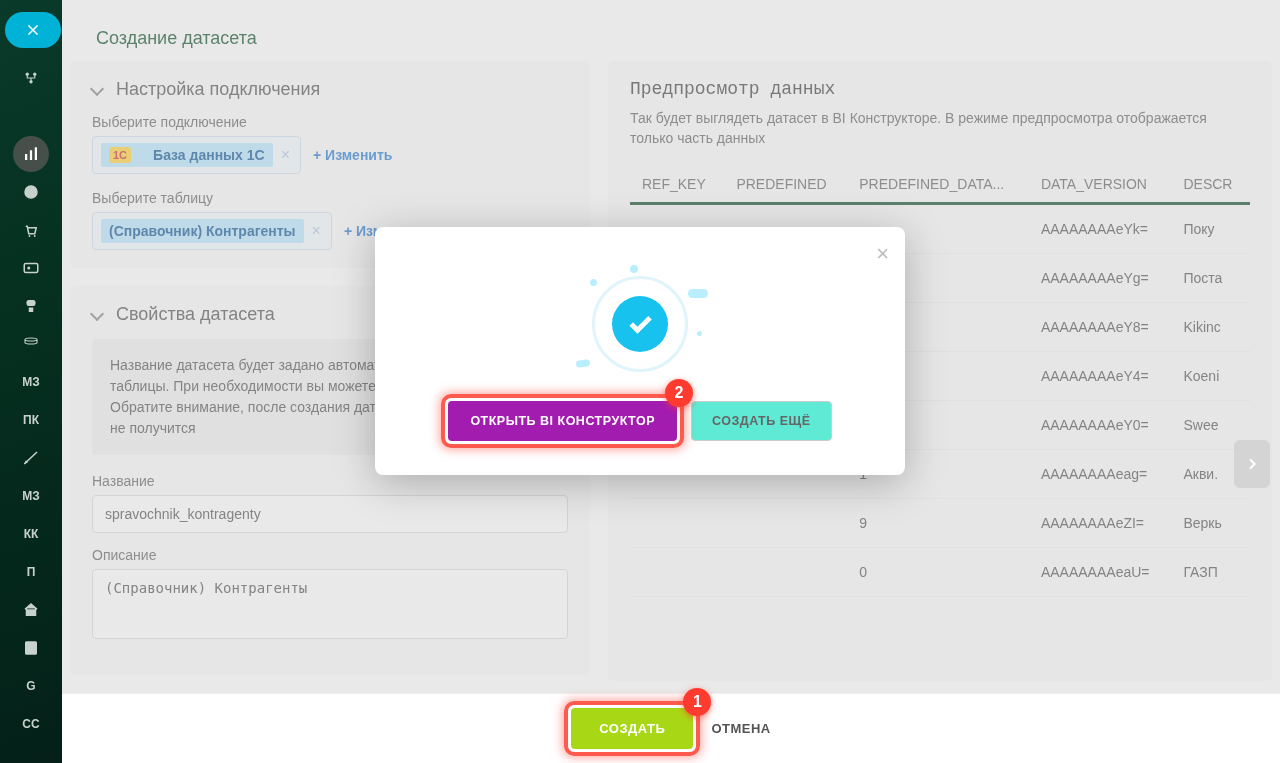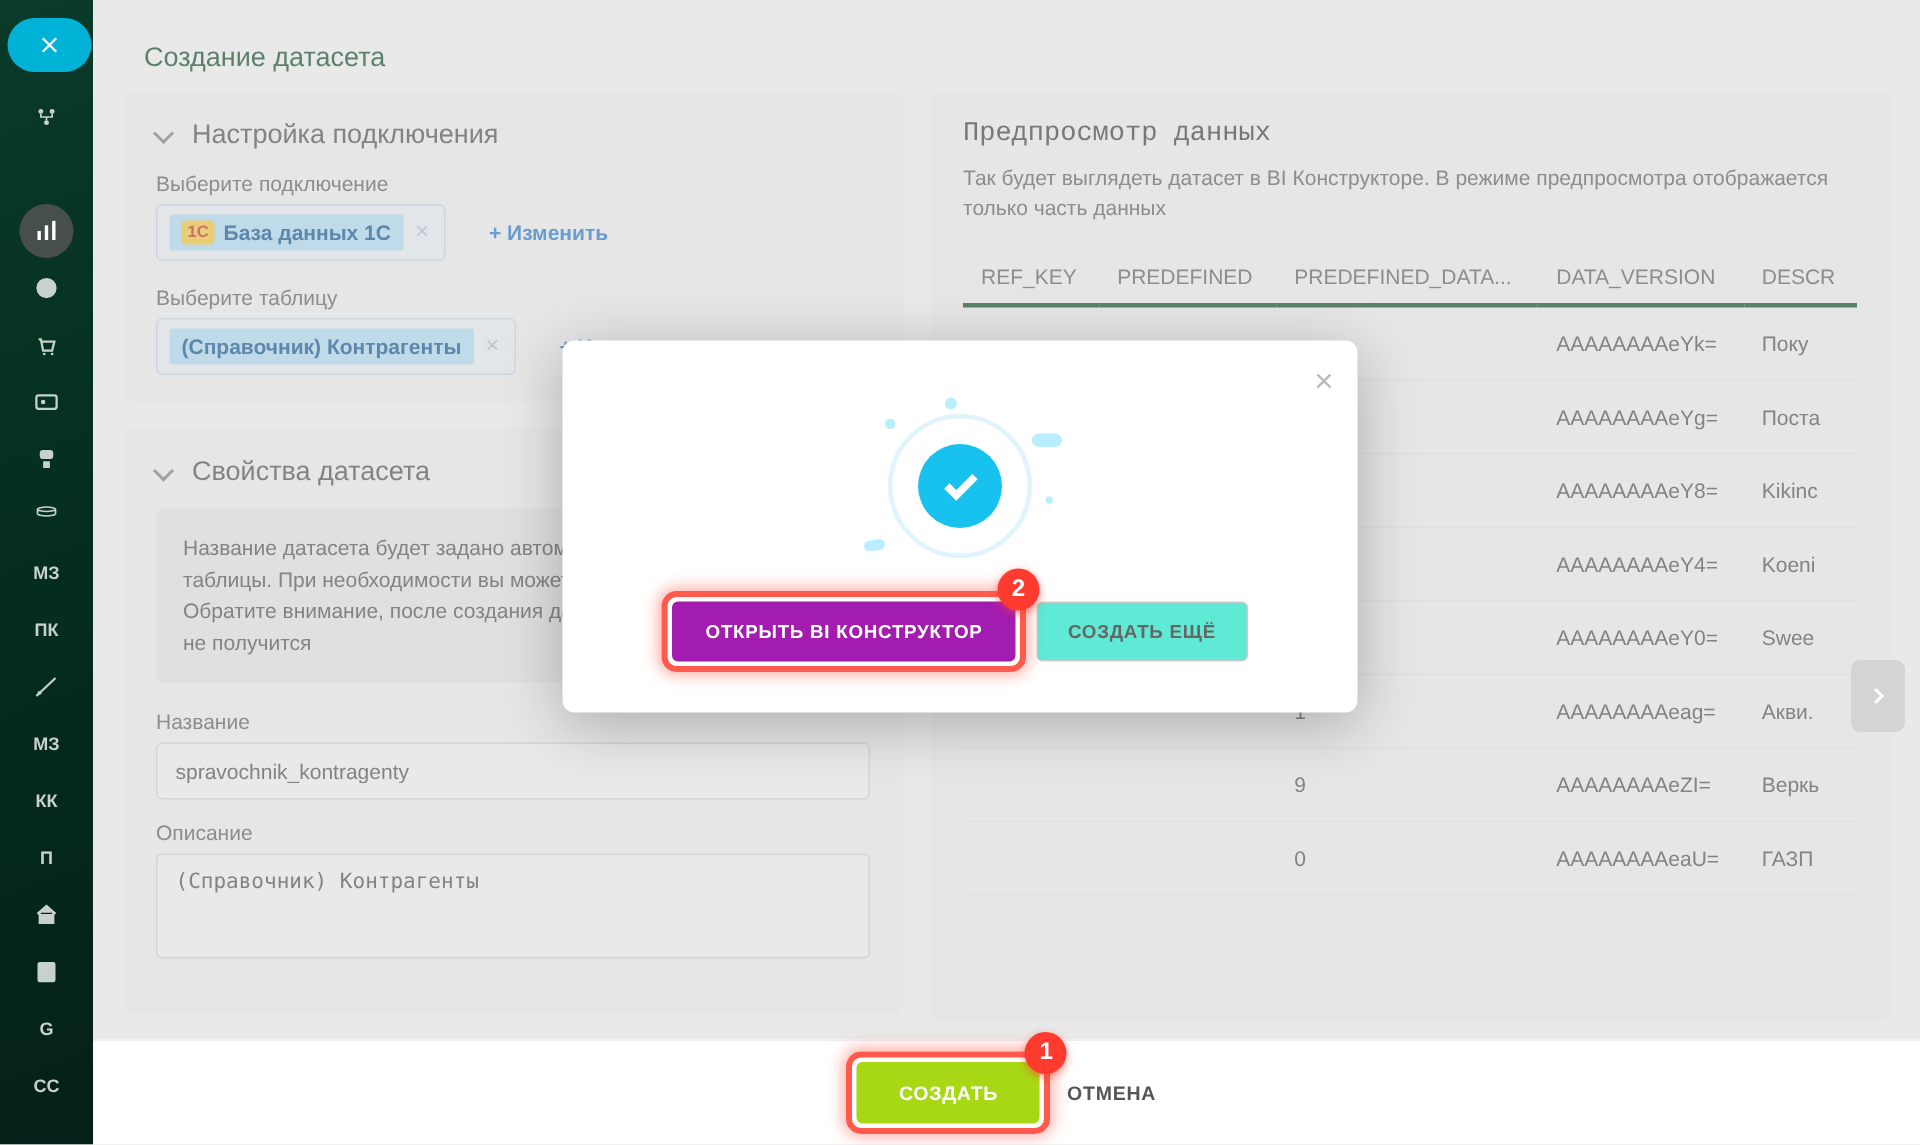--- a/index.html
+++ b/index.html
@@ -78,21 +78,21 @@
     }
     .page-title {
         padding: 28px 34px 12px;
         font-size: 18px;
         font-weight: 500;
         color: #14532d;
     }
     .columns {
         display: flex;
         gap: 18px;
-        padding: 0 20px;
+        padding: 0 8px;
     }
     .col-left {
         flex: 0 0 520px;
     }
     .col-right {
         flex: 1;
     }
     .panel {
         background: #fafafa;
         border-radius: 6px;
@@ -143,21 +143,21 @@
         display: flex;
         align-items: center;
         gap: 6px;
     }
     .chip-inner {
         background: #b9e6ff;
         padding: 4px 8px;
         border-radius: 2px;
         display: flex;
         align-items: center;
-        gap: 6px;
+        gap: 22px;
         font-size: 14px;
         color: #185c9a;
         font-weight: 600;
     }
     .chip-1c {
         background: #ffd23f;
         color: #c33;
         font-weight: 700;
         font-size: 11px;
         padding: 2px 4px;
@@ -166,21 +166,20 @@
     .chip-x {
         color: rgba(80,120,180,0.4);
         font-size: 16px;
         padding: 0 2px;
     }
     .chip-action {
         color: #2a7fd4;
         font-weight: 600;
         font-size: 14px;
         padding-left: 4px;
-        margin-left: 17px;
     }
     .info-box {
         background: #f1f1f1;
         border-radius: 4px;
         padding: 16px 18px;
         font-size: 14px;
         color: #555;
         line-height: 1.5;
         margin-bottom: 18px;
     }

